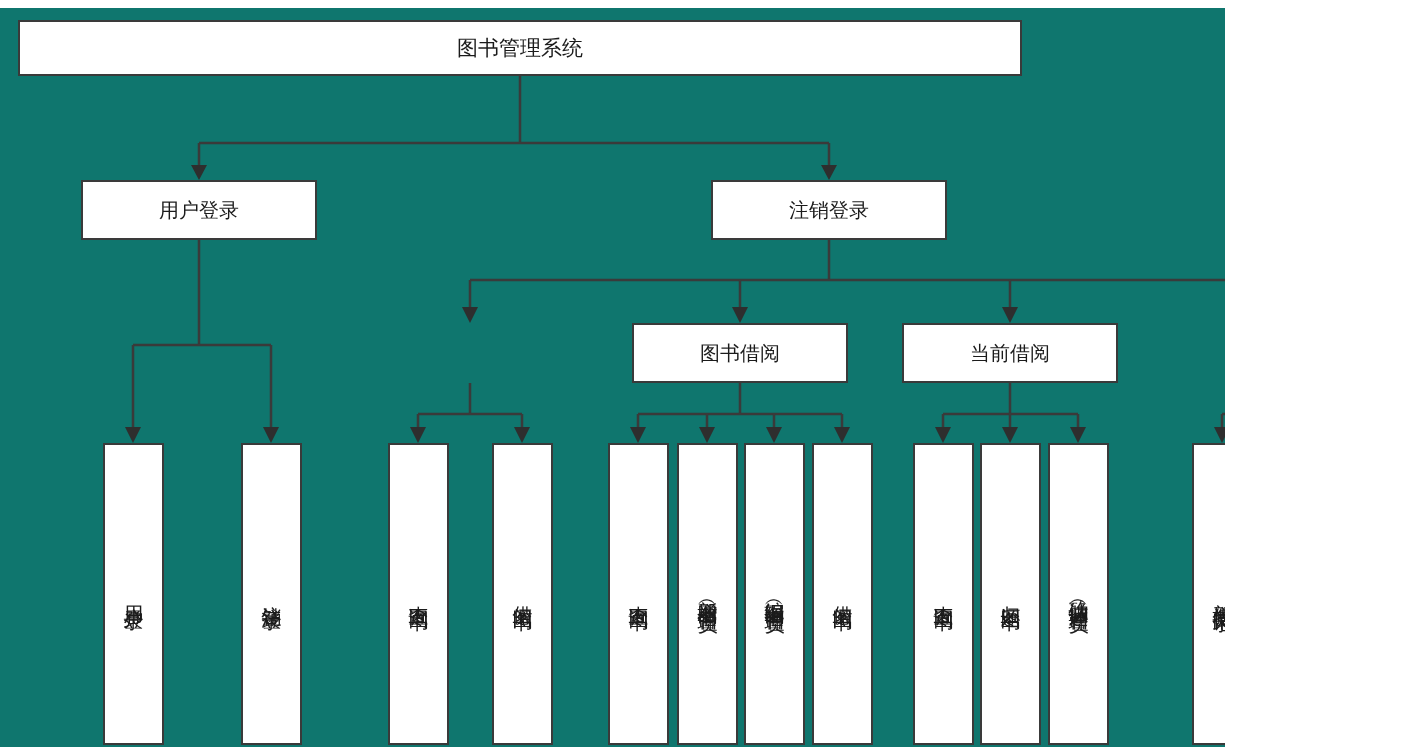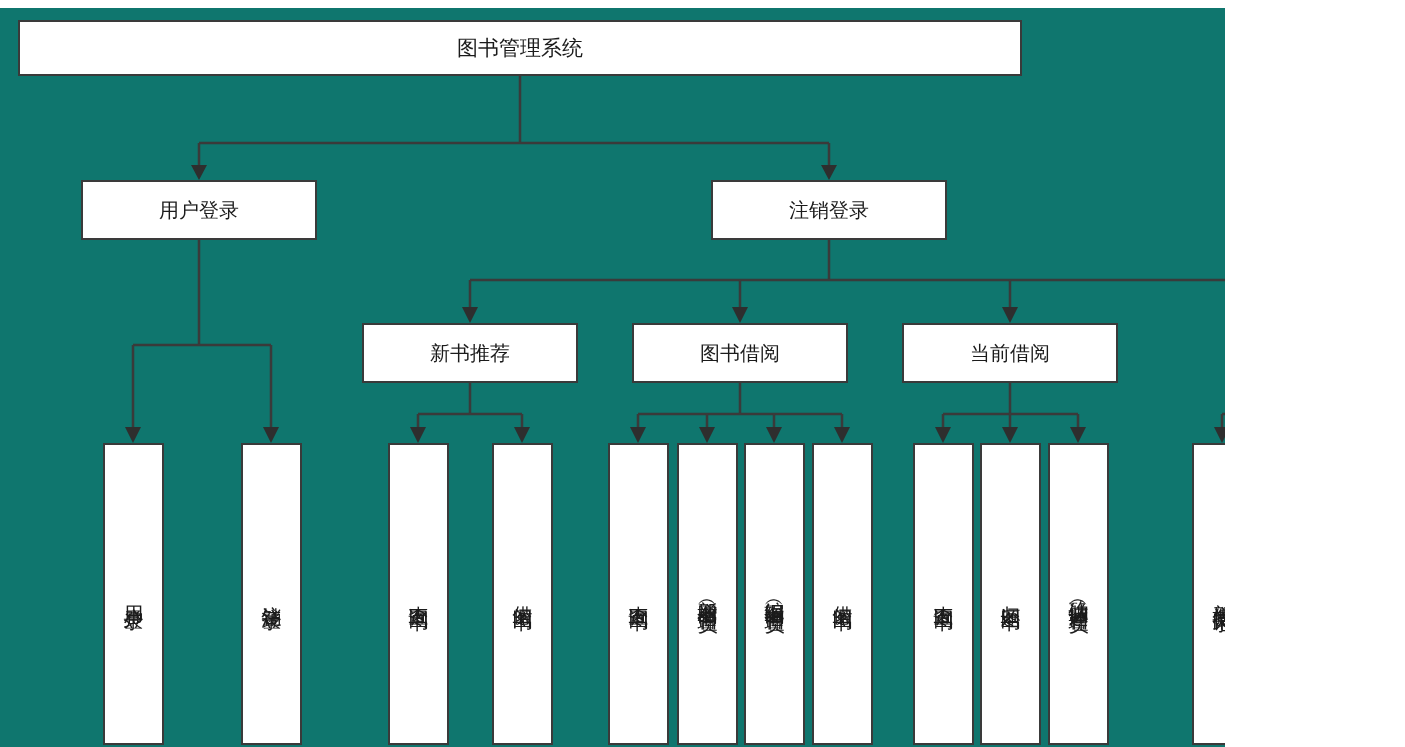--- a/index.html
+++ b/index.html
@@ -146,21 +146,20 @@
     <polygon class="arrowhead" points="1214,419 1230,419 1222,435"></polygon>
     <path class="wire" d="M1341,406 L1341,420"></path>
     <polygon class="arrowhead" points="1333,419 1349,419 1341,435"></polygon>
   </svg>
 
   <div class="node root" style="left:18px; top:12px; width:1004px; height:56px;">图书管理系统</div>
 
   <div class="node lvl1" style="left:81px; top:172px; width:236px; height:60px;">用户登录</div>
   <div class="node lvl1" style="left:711px; top:172px; width:236px; height:60px;">注销登录</div>
 
-  <div class="node lvl2" style="left:362px; top:315px; width:216px; height:60px;">新书推荐</div>
   <div class="node lvl2" style="left:632px; top:315px; width:216px; height:60px;">图书借阅</div>
   <div class="node lvl2" style="left:902px; top:315px; width:216px; height:60px;">当前借阅</div>
 
   <div class="node leaf" style="left:103px; top:435px; width:61px; height:302px;">
     <span class="vtext">用户登录</span>
   </div>
   <div class="node leaf" style="left:241px; top:435px; width:61px; height:302px;">
     <span class="vtext">注销登录</span>
   </div>
 

